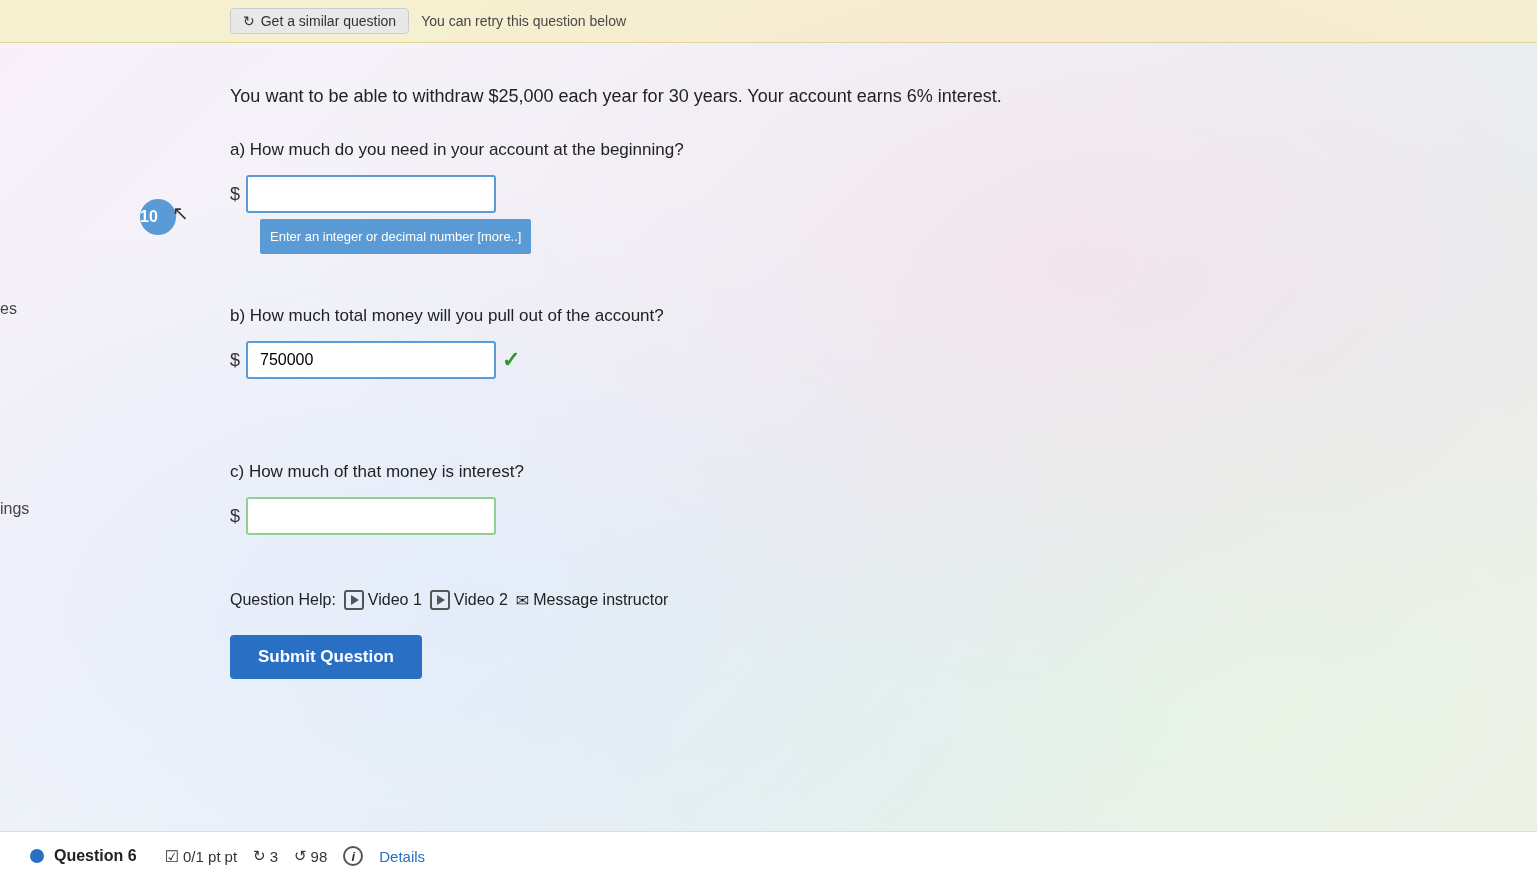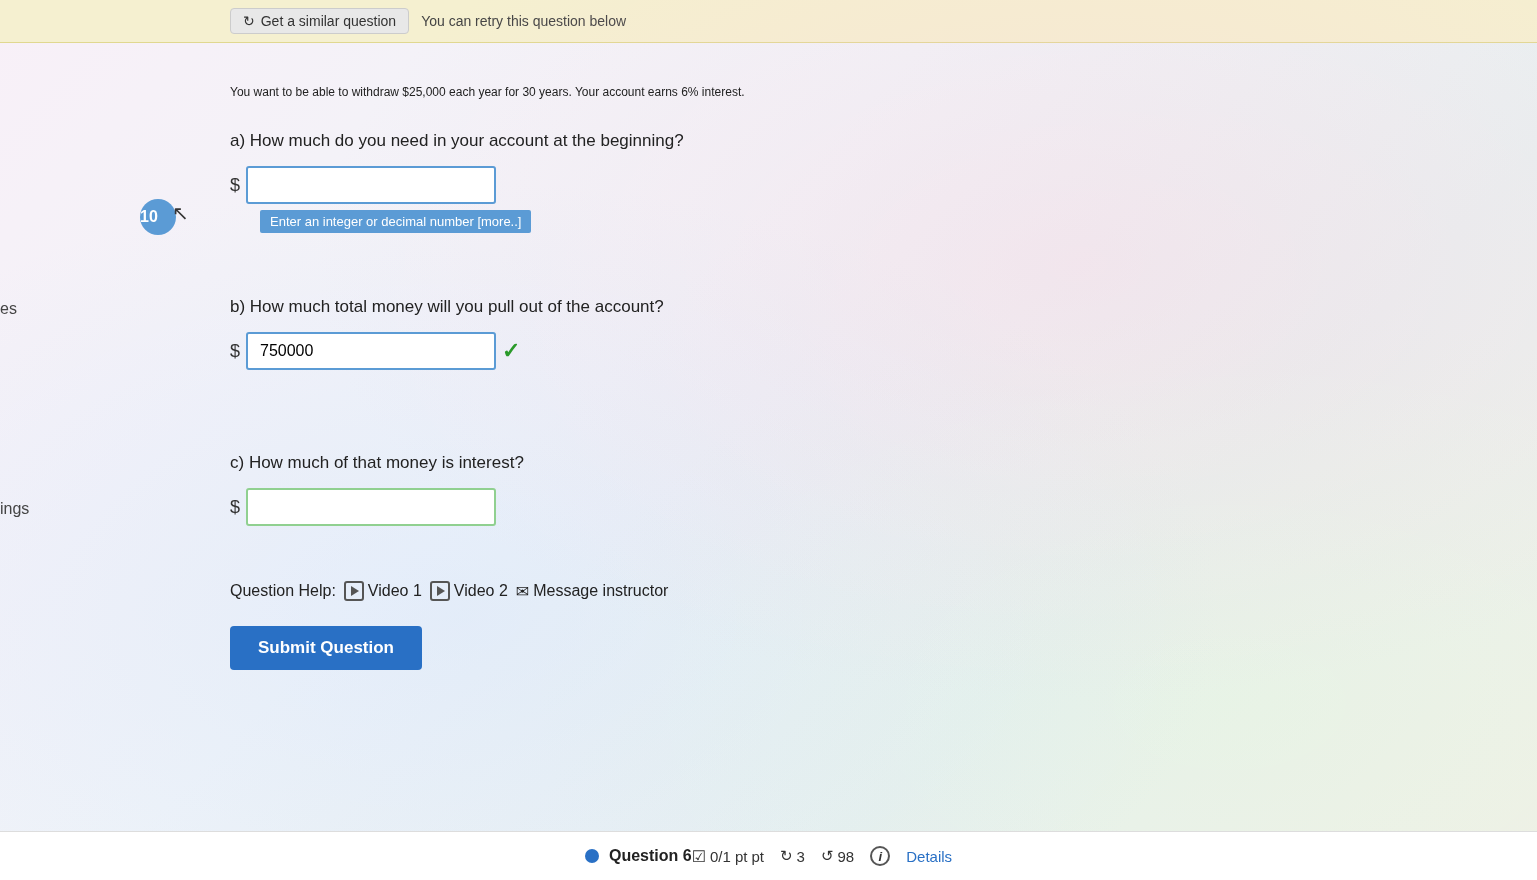--- a/index.html
+++ b/index.html
@@ -81,21 +81,21 @@
       border-radius: 50%;
       display: flex;
       align-items: center;
       justify-content: flex-start;
       color: white;
       font-weight: bold;
       font-size: 16px;
     }
 
     .question-text {
-      font-size: 12px;
+      font-size: 18px;
       color: #222;
       line-height: 1.5;
       margin-bottom: 30px;
       margin-left: 30px;
     }
 
     .sub-question {
       font-size: 17px;
       color: #222;
       margin-bottom: 15px;
@@ -142,21 +142,21 @@
       font-size: 22px;
       font-weight: bold;
     }
 
     .tooltip {
       position: absolute;
       top: 44px;
       left: 30px;
       background: #5b9bd5;
       color: white;
-      padding: 4px 10px;
+      padding: 10px 10px;
       font-size: 13px;
       border-radius: 2px;
       white-space: nowrap;
       z-index: 10;
     }
 
     .section-gap {
       height: 25px;
     }
 
@@ -236,21 +236,22 @@
     .bottom-bar {
       position: fixed;
       bottom: 0;
       left: 0;
       right: 0;
       background: white;
       border-top: 1px solid #ddd;
       padding: 14px 30px;
       display: flex;
       align-items: center;
-      justify-content: center;
+      justify-content: flex-start;
+      gap: 28px;
     }
 
     .question-6 {
       display: flex;
       align-items: center;
       gap: 10px;
       font-size: 16px;
       font-weight: bold;
       color: #222;
     }

